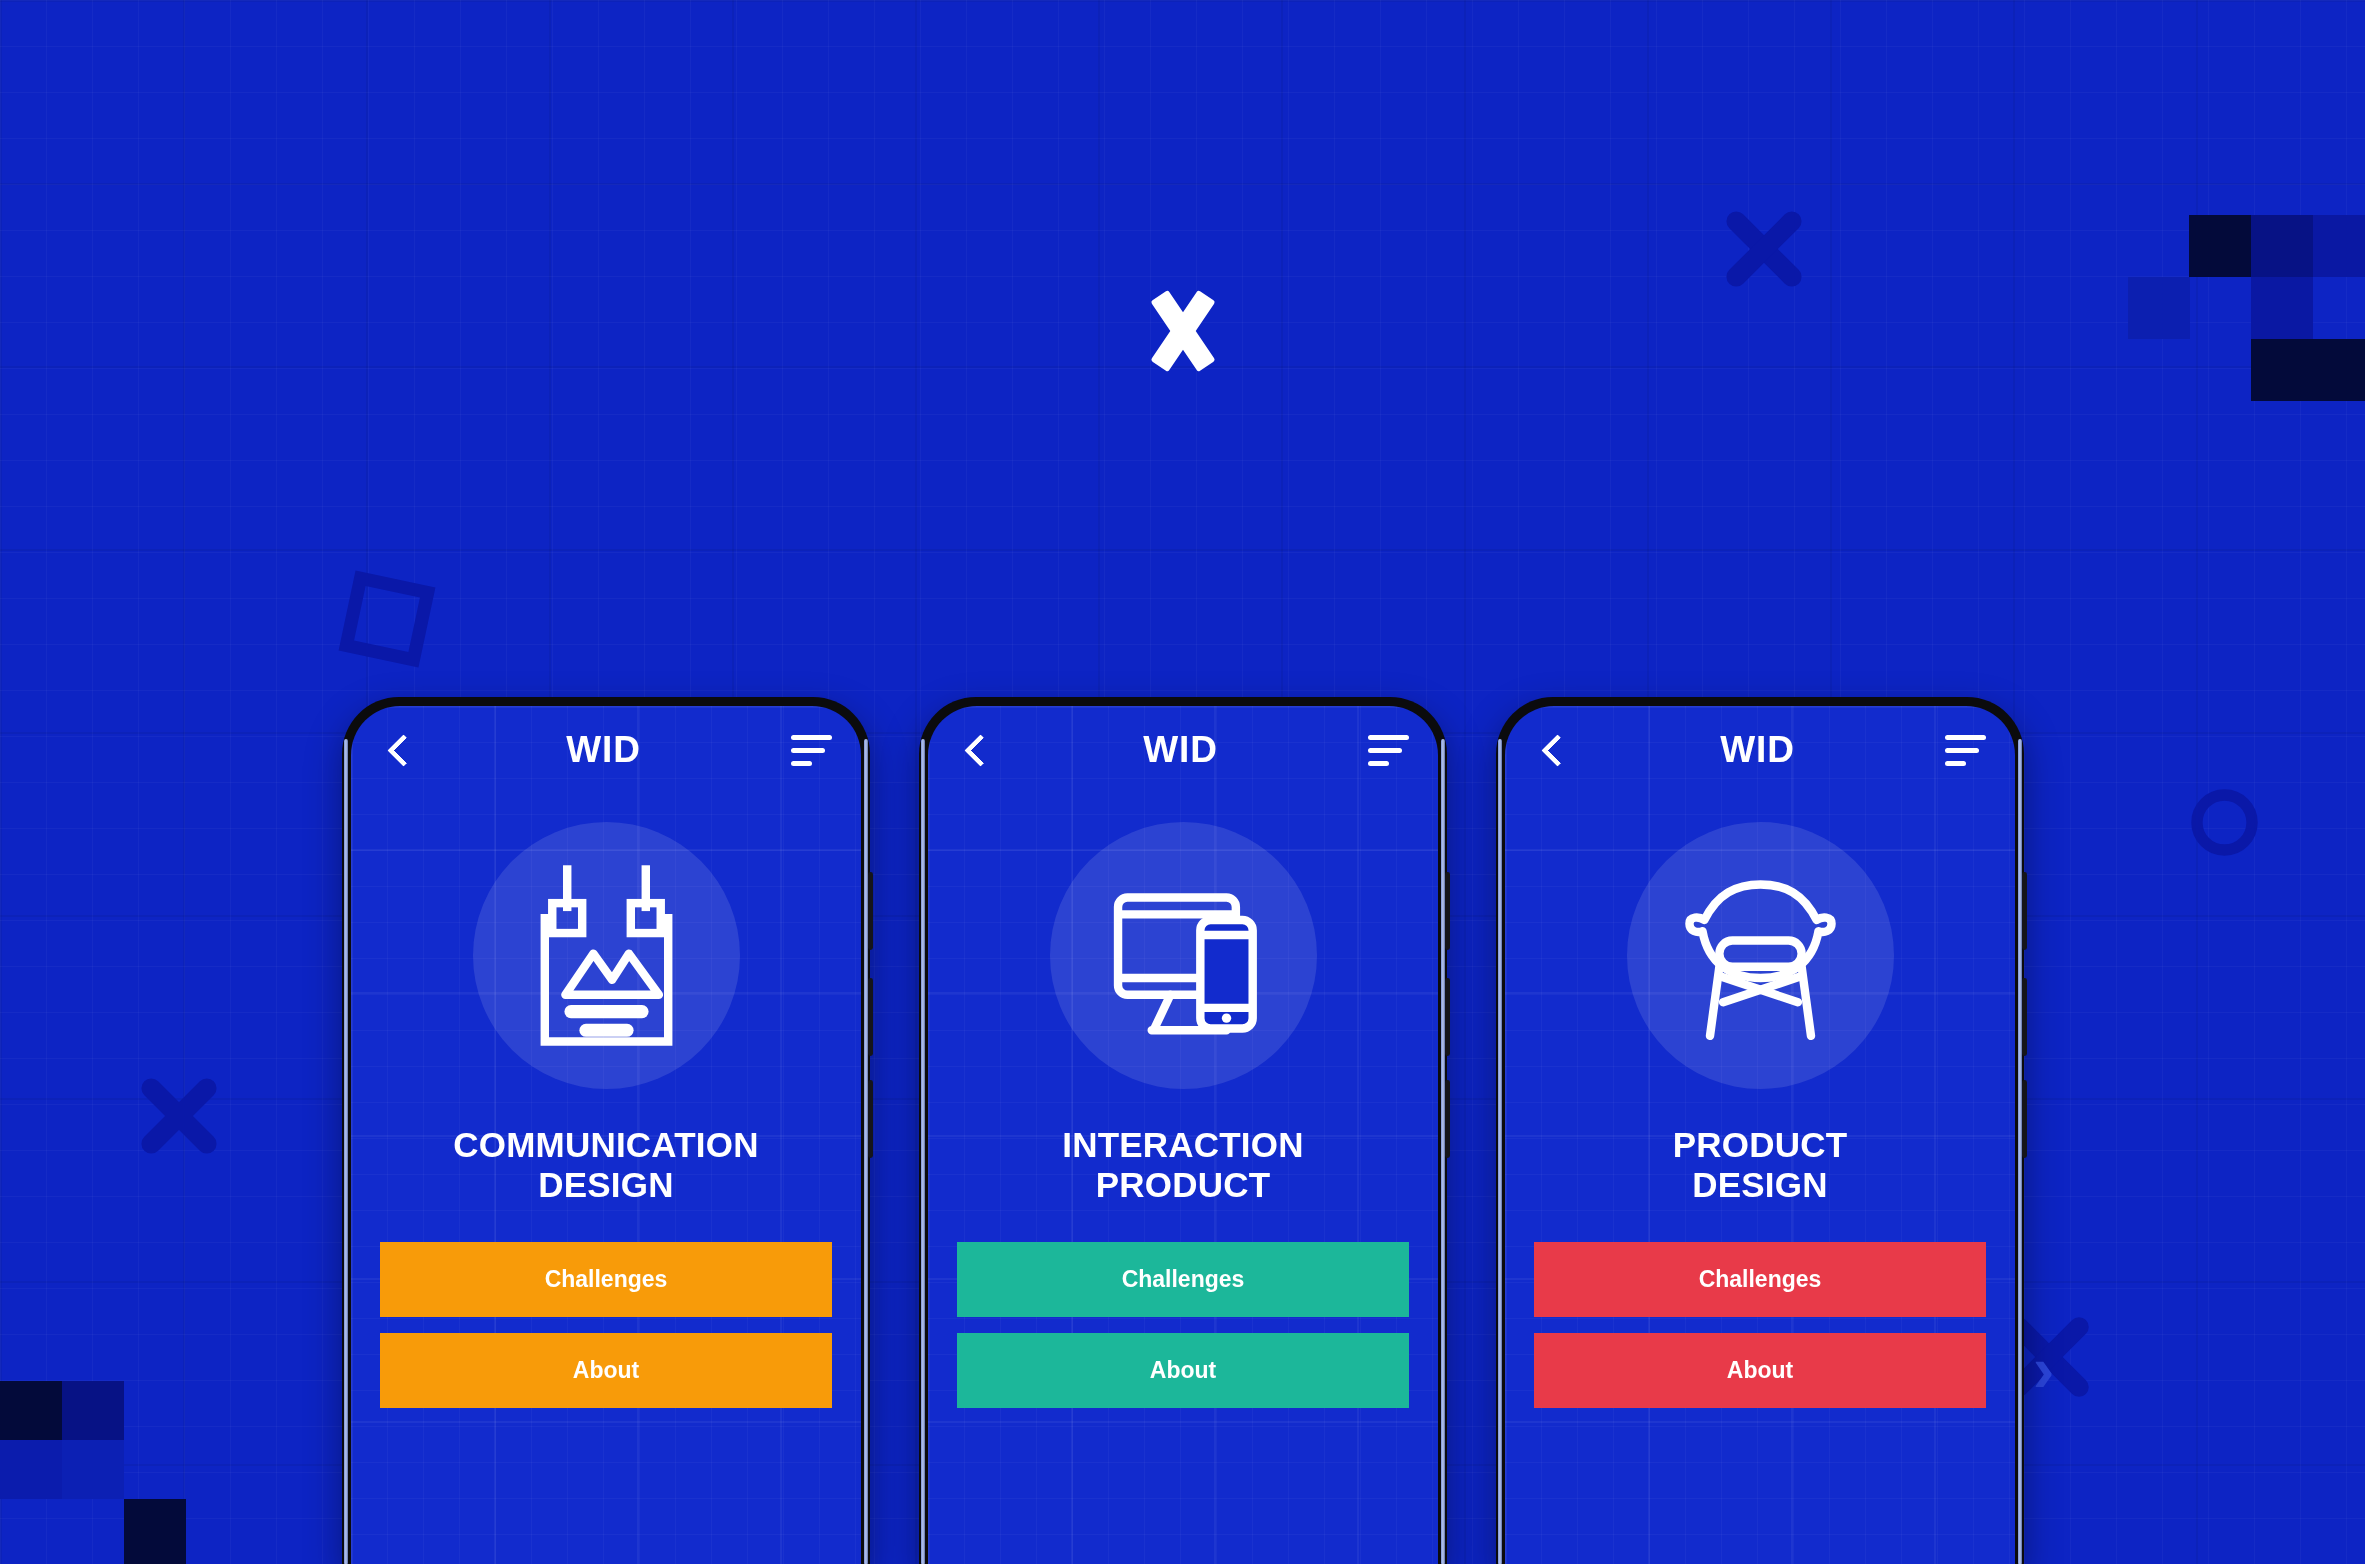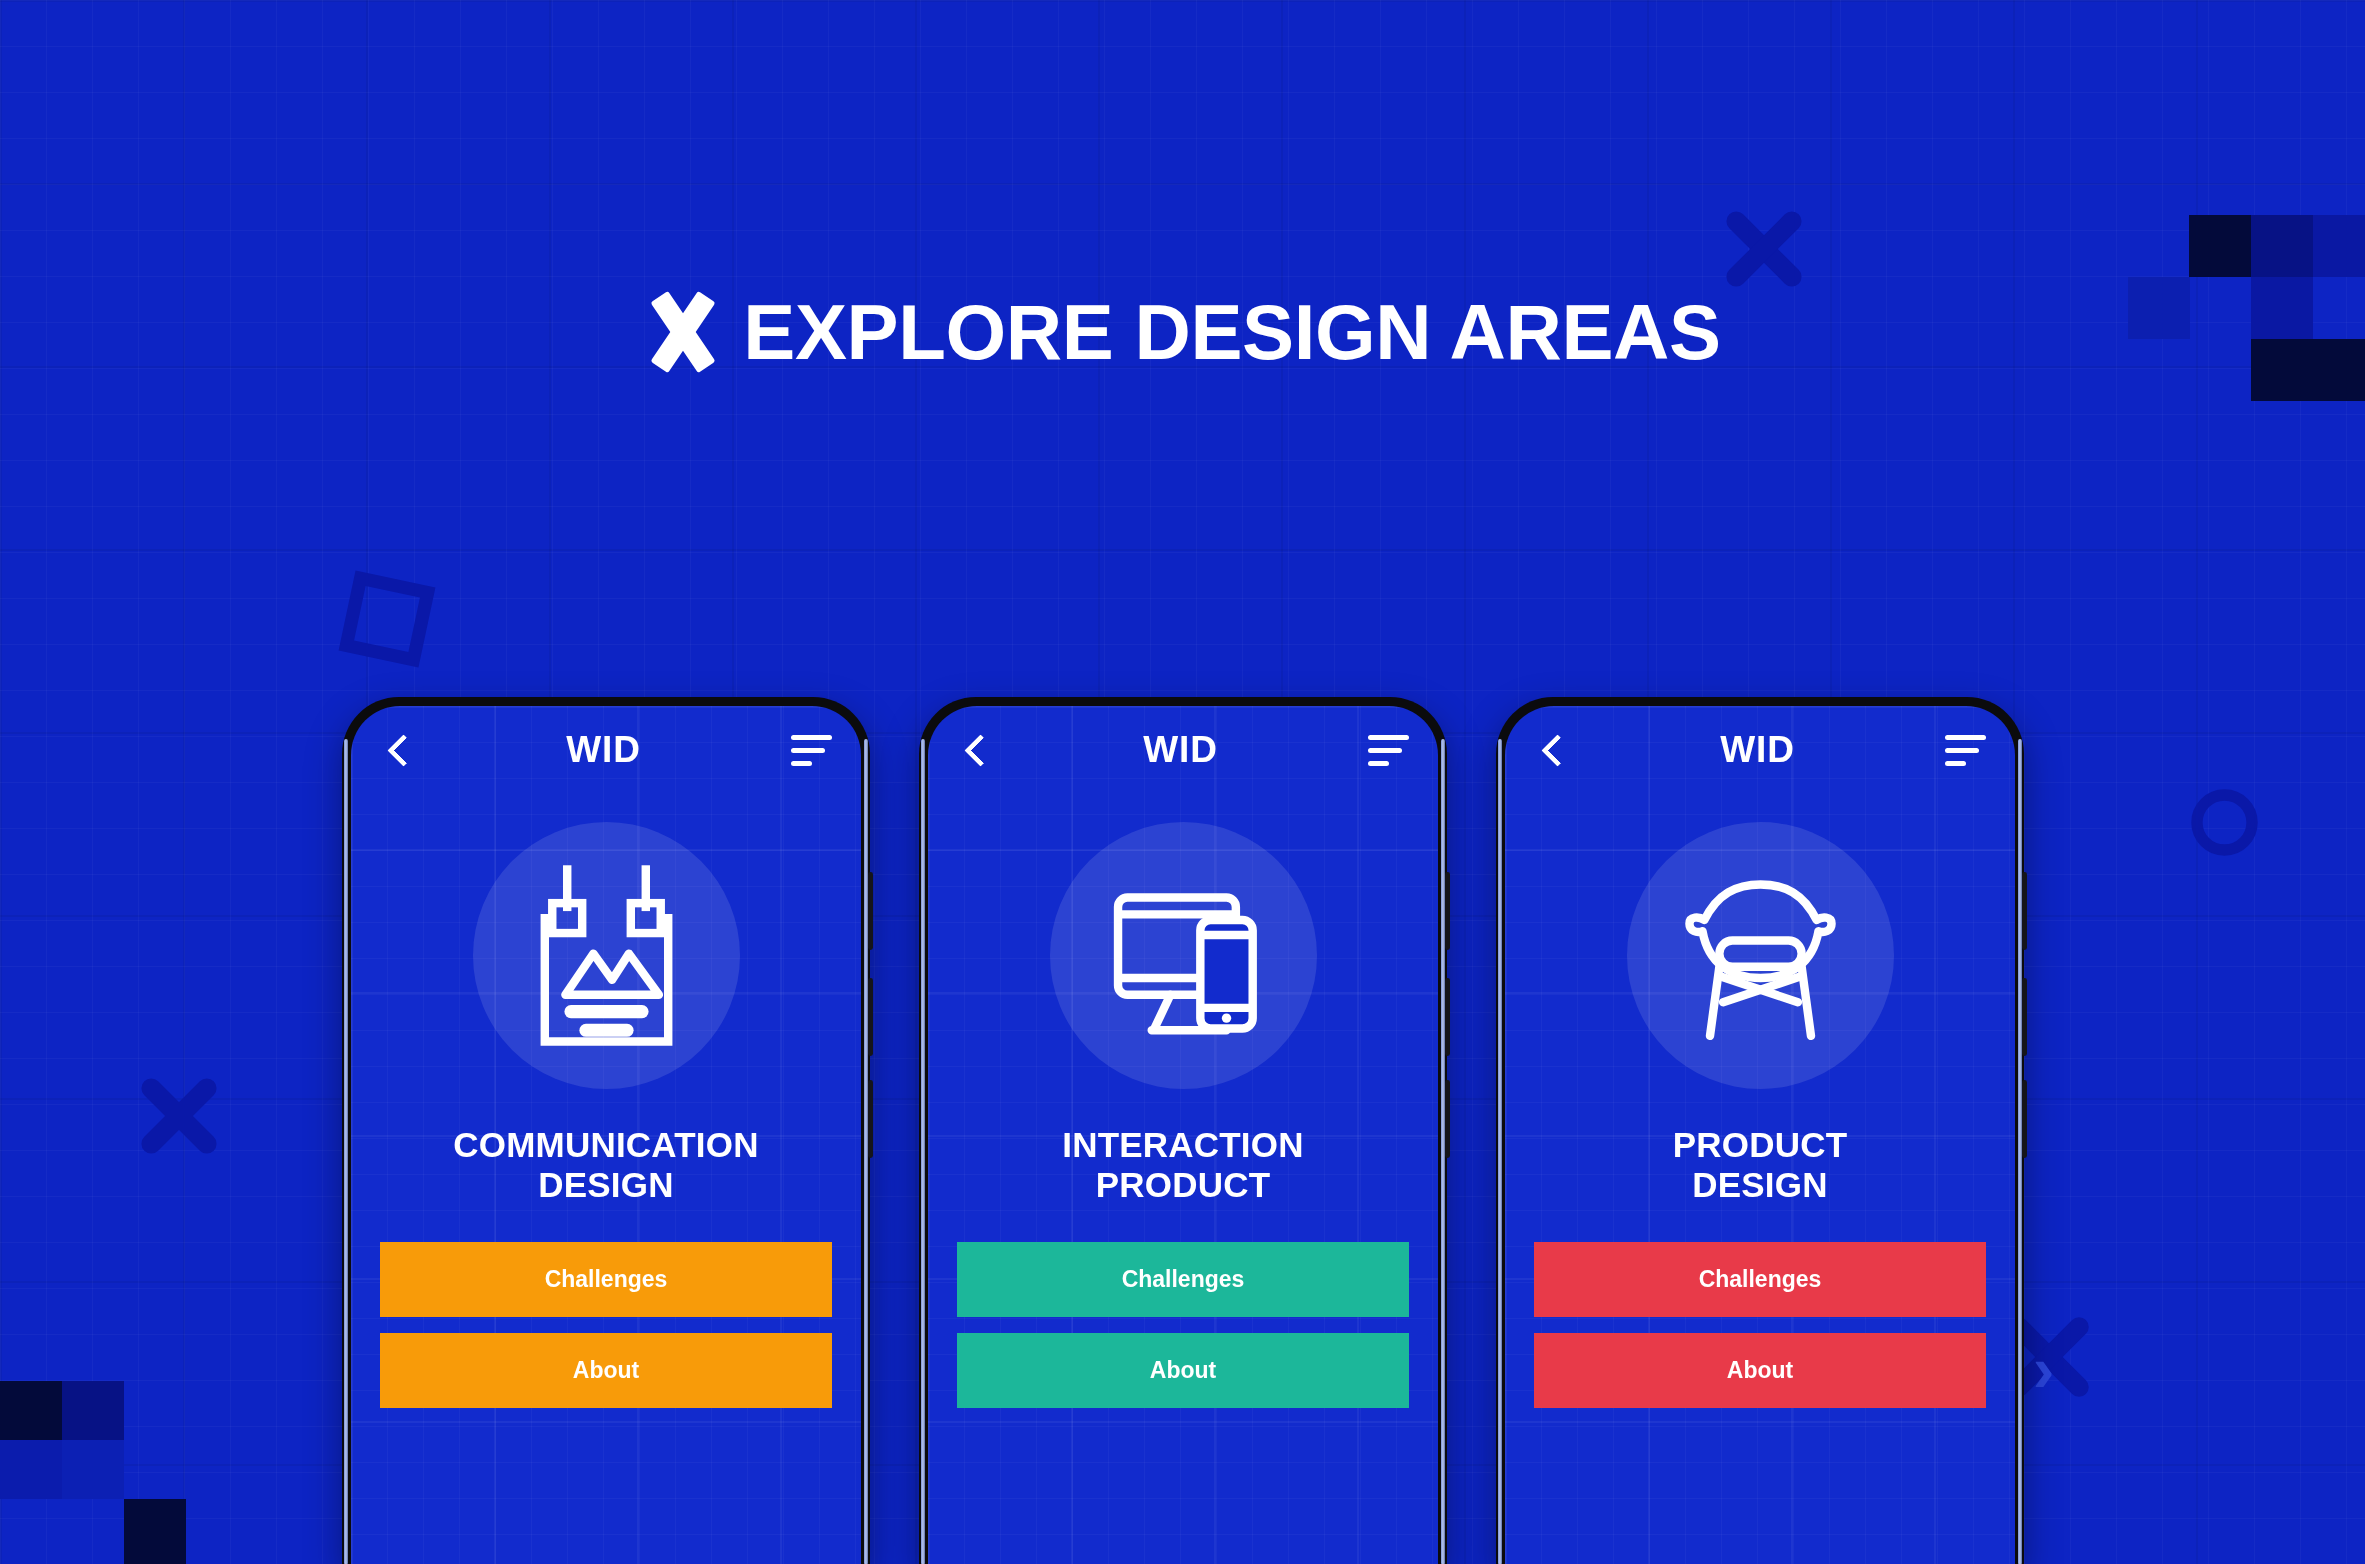--- a/index.html
+++ b/index.html
@@ -176,21 +176,20 @@
 <svg class="deco" style="left:2184px;top:782px;width:81px;height:81px;" viewBox="0 0 100 100">
   <circle cx="50" cy="50" r="34" fill="none" stroke="#0a18a8" stroke-width="14"></circle>
 </svg>
 <div class="deco" style="left:2019px;top:1336px;width:49px;height:65px;color:#2b45d9;font-size:65px;line-height:65px;font-weight:700;text-align:center;">›</div>
 
 <div id="header">
   <div class="xmark">
       <i></i>
       <i></i>
     </div>
-  <div id="page-title">EXPLORE DESIGN AREAS</div>
 </div>
 
 <div id="phones">
 
   <div class="phone">
     <div class="btn-side b1"></div>
     <div class="btn-side b2"></div>
     <div class="btn-side b3"></div>
     <div class="screen">
       <div class="screen-grid"></div>

